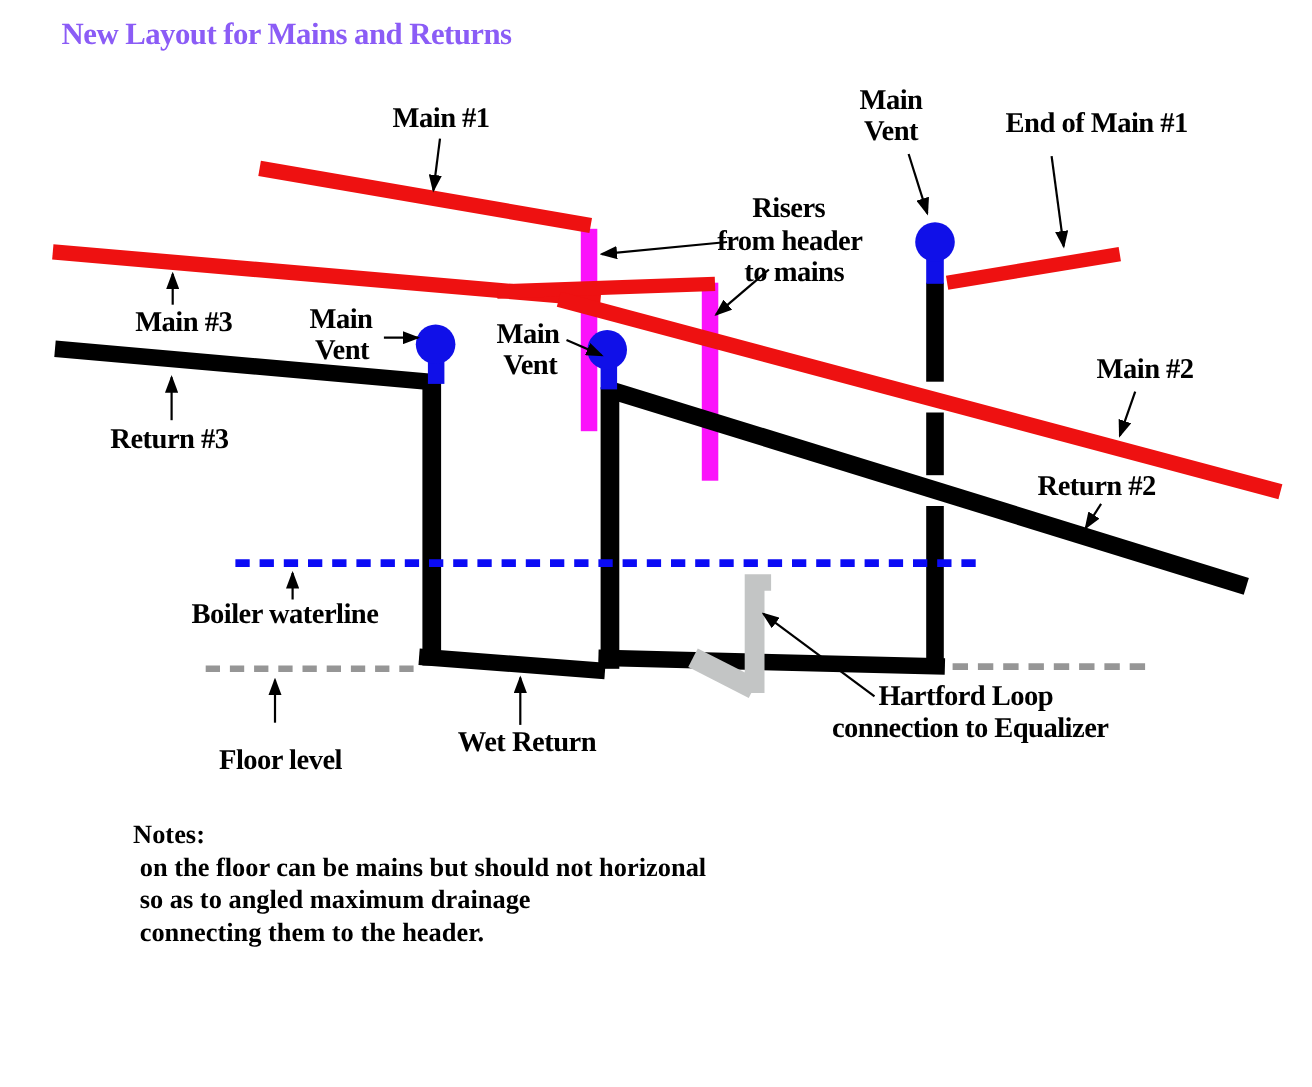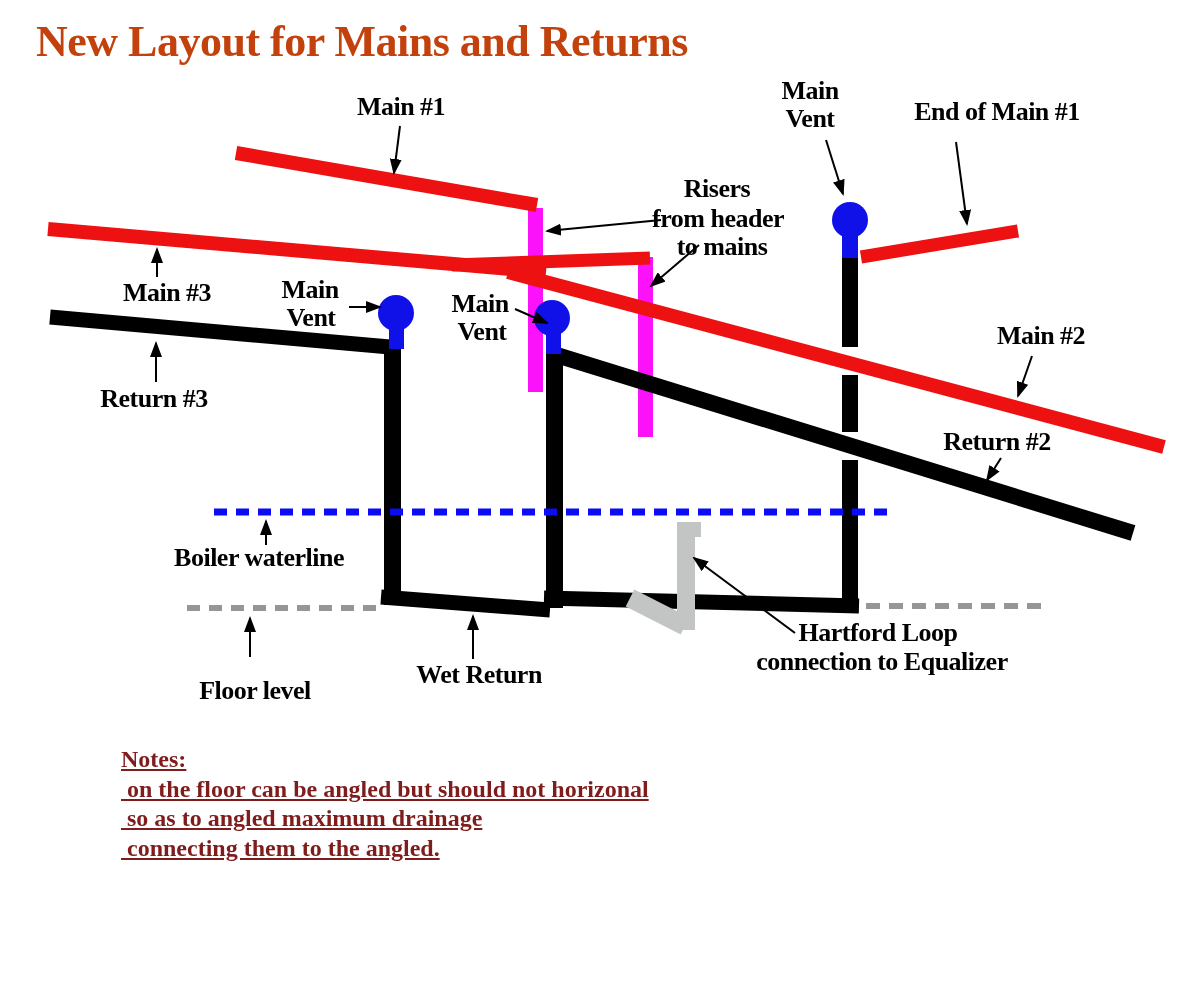--- a/index.html
+++ b/index.html
@@ -1,21 +1,21 @@
 <!DOCTYPE html>
 <html><head>
 <meta charset="utf-8">
 <style>
   html,body{margin:0;padding:0;background:#ffffff;}
   #canvas{position:relative;width:1193px;height:988px;background:#ffffff;overflow:hidden;
           font-family:"Liberation Serif","DejaVu Serif",serif;}
   #diagram{position:absolute;left:0;top:0;}
-  .page-title{position:absolute;left:36px;top:16px;font-size:44px;font-weight:700;
-              letter-spacing:-0.5px;color:#c2410c;white-space:pre;}
-  .notes{position:absolute;left:121px;top:745px;font-size:24px;font-weight:700;color:#7f1d1d;text-decoration:underline;}
+  .page-title{position:absolute;left:56px;top:16px;font-size:28px;font-weight:700;
+              letter-spacing:-0.5px;color:#8b5cf6;white-space:pre;}
+  .notes{position:absolute;left:121px;top:745px;font-size:24px;font-weight:700;color:#000000;}
   .notes div{white-space:pre;line-height:29.5px;}
   text{font-family:"Liberation Serif","DejaVu Serif",serif;font-size:26px;font-weight:700;
        fill:#000;letter-spacing:-0.5px;}
   .arrow{stroke:#000;stroke-width:2;fill:none;}
 </style>
 </head>
 <body>
 
 <div id="canvas">
 
@@ -94,18 +94,18 @@
     <text x="997" y="450" text-anchor="middle">Return #2</text>
     <text x="259" y="566" text-anchor="middle">Boiler waterline</text>
     <text x="255" y="699" text-anchor="middle">Floor level</text>
     <text x="479" y="683" text-anchor="middle">Wet Return</text>
     <text x="878" y="641" text-anchor="middle">Hartford Loop</text>
     <text x="882" y="670" text-anchor="middle">connection to Equalizer</text>
   </svg>
 
   <div class="notes">
     <div>Notes:</div>
-    <div> on the floor can be angled but should not horizonal</div>
+    <div> on the floor can be mains but should not horizonal</div>
     <div> so as to angled maximum drainage</div>
-    <div> connecting them to the angled.</div>
+    <div> connecting them to the header.</div>
   </div>
 
 </div>
 
 </body></html>

